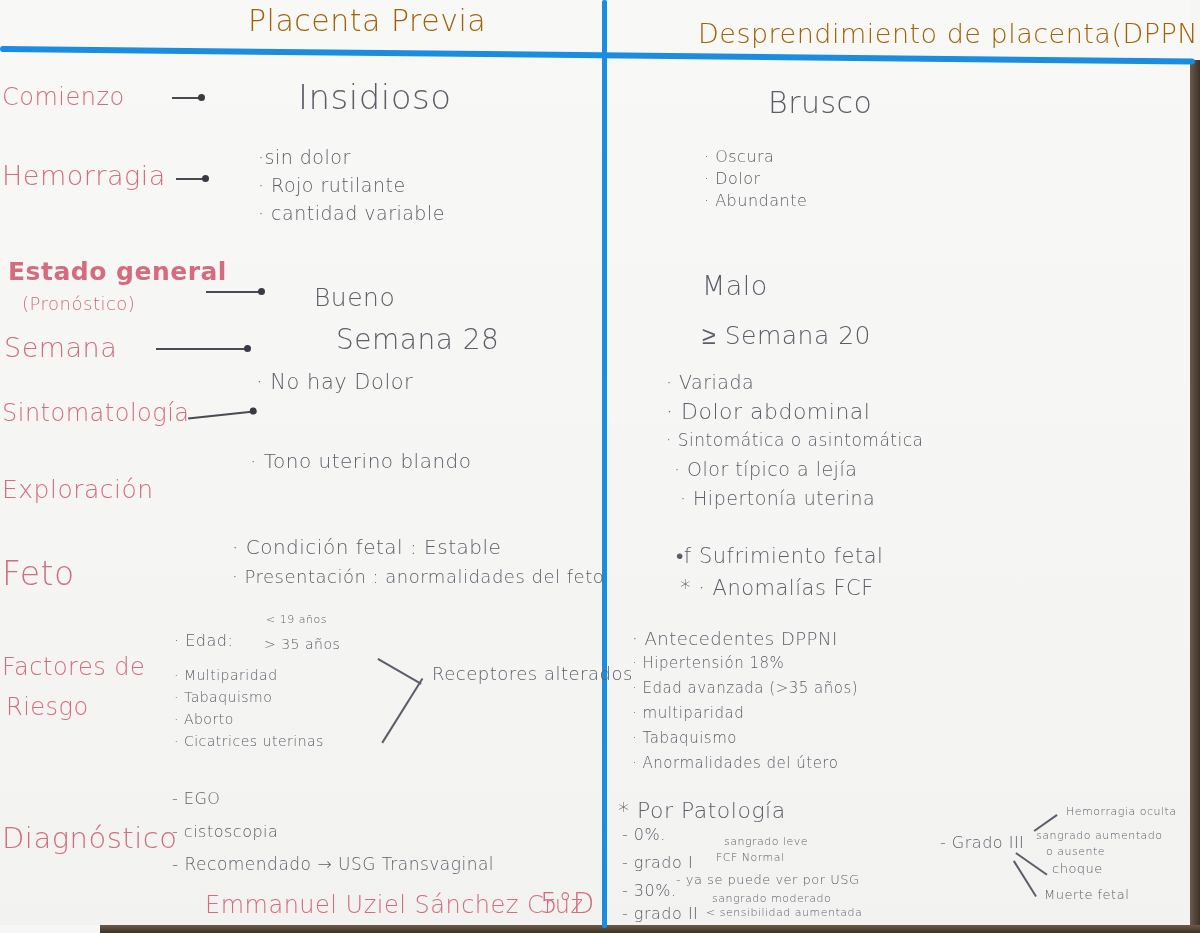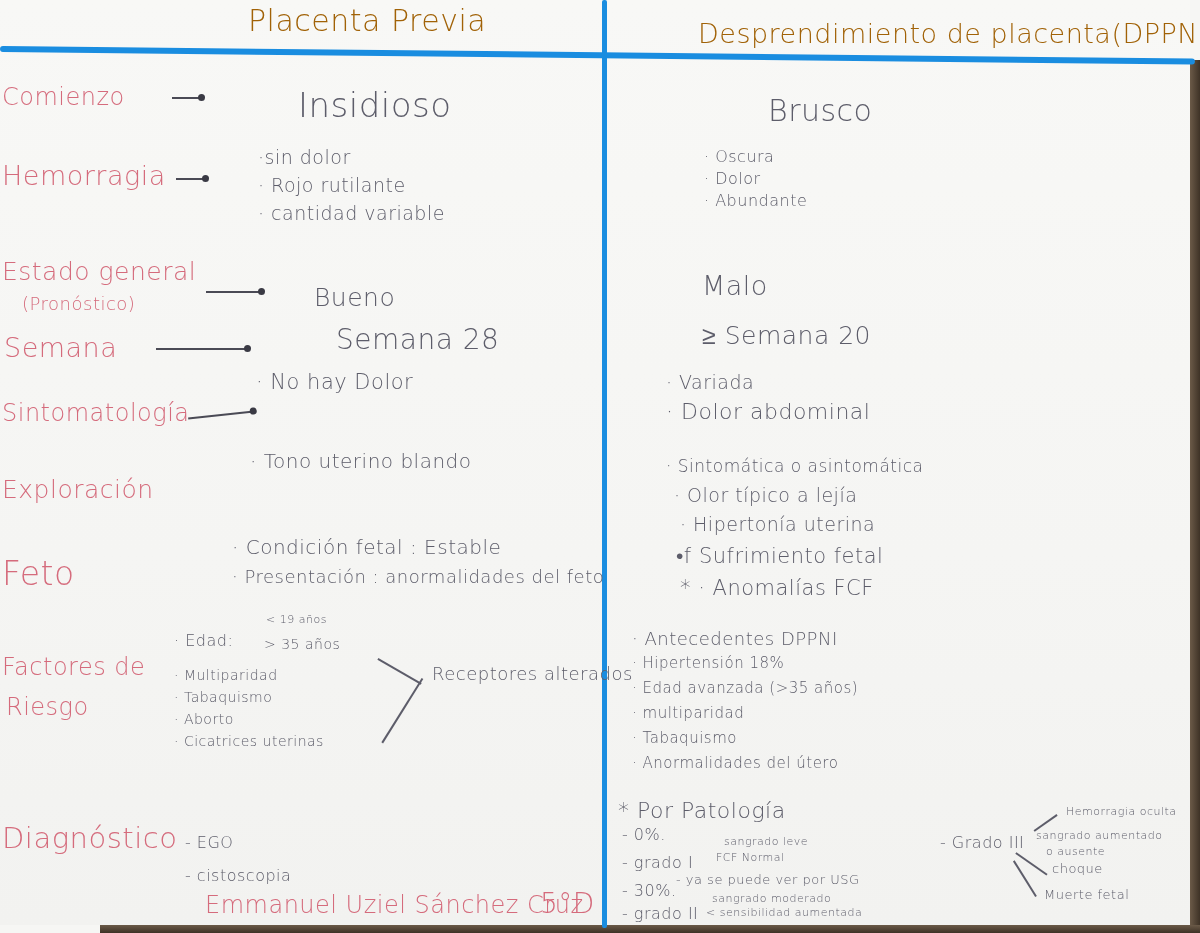--- a/index.html
+++ b/index.html
@@ -29,21 +29,21 @@
     position: absolute; left: 0; top: 46px; width: 1195px; height: 6px;
     background: #1a8de0; transform: rotate(0.6deg); transform-origin: left center;
     border-radius: 3px;
   }
   .t { position: absolute; white-space: nowrap; line-height: 1.15; }
   .hand { font-family: "DejaVu Sans", sans-serif; font-weight: 300; letter-spacing: 0.5px; }
   .red { color: #d56b7c; }
   .gray { color: #5d5d6a; }
   .title { font-size: 30px; color: #a16207; }
   .label { font-size: 24px; }
-  .big { font-size: 30px; margin-top: 8px; }
+  .big { font-size: 30px; }
   .mid { font-size: 22px; }
   .sm  { font-size: 17px; }
   .xs  { font-size: 13px; }
   .xxs { font-size: 11px; }
   .arrow {
     position: absolute; height: 2px; background: #4a4a55;
   }
   .arrow::after {
     content: ""; position: absolute; right: -3px; top: -3px; width: 7px; height: 7px;
     background: #3a3a44; border-radius: 50%;
@@ -76,40 +76,40 @@
   <li>·sin dolor</li>
   <li>· Rojo rutilante</li>
   <li>· cantidad variable</li>
 </ul>
 <ul class="list t hand gray sm" style="left:704px; top:146px; font-size:16px; line-height:22px;">
   <li>· Oscura</li>
   <li>· Dolor</li>
   <li>· Abundante</li>
 </ul>
 
-<div class="t hand red label" style="left:2px; top:258px; font-size:25px;">Estado general</div>
+<div class="t hand red label" style="left:8px; top:258px; font-size:25px;font-weight:bold;">Estado general</div>
 <div class="t hand red sm" style="left:22px; top:294px; font-size:18px;">(Pronóstico)</div>
 <div class="arrow" style="left:206px; top:291px; width:56px;"></div>
 <div class="t hand gray mid" style="left:314px; top:284px; font-size:25px;">Bueno</div>
 <div class="t hand gray mid" style="left:702px; top:270px; font-size:27px;">Malo</div>
 
 <div class="t hand red label" style="left:4px; top:332px; font-size:27px;">Semana</div>
 <div class="arrow" style="left:156px; top:348px; width:92px;"></div>
 <div class="t hand gray mid" style="left:290px; top:324px; font-size:28px;margin-left:46px;">Semana 28</div>
 <div class="t hand gray mid" style="left:702px; top:322px; font-size:25px;">≥ Semana 20</div>
 
 <div class="t hand red label" style="left:2px; top:400px; font-size:24px;">Sintomatología</div>
 <div class="arrow" style="left:188px; top:414px; width:66px; transform:rotate(-6deg);"></div>
 <ul class="list t hand gray mid" style="left:256px; top:370px; font-size:21px;">
   <li>· No hay Dolor</li>
 </ul>
 <ul class="list t hand gray sm" style="left:666px; top:368px; font-size:19px; line-height:29px;">
   <li>· Variada</li>
   <li style="font-size:22px;">· Dolor abdominal</li>
-  <li style="font-size:17px;margin-top:26px;">· Sintomática o asintomática</li>
+  <li style="font-size:17px;">· Sintomática o asintomática</li>
   <li style="padding-left:8px;">· Olor típico a lejía</li>
   <li style="padding-left:14px;">· Hipertonía uterina</li>
 </ul>
 
 <div class="t hand red label" style="left:2px; top:476px; font-size:25px;">Exploración</div>
 <ul class="list t hand gray mid" style="left:250px; top:450px; font-size:20px;">
   <li>· Tono uterino blando</li>
 </ul>
 
 <div class="t hand red" style="left:2px; top:555px; font-size:33px;">Feto</div>
@@ -141,23 +141,24 @@
 <ul class="list t hand gray sm" style="left:632px; top:626px; font-size:15px; line-height:25px;">
   <li style="font-size:18px;">· Antecedentes DPPNI</li>
   <li>· Hipertensión 18%</li>
   <li>· Edad avanzada (&gt;35 años)</li>
   <li>· multiparidad</li>
   <li>· Tabaquismo</li>
   <li>· Anormalidades del útero</li>
 </ul>
 
 <div class="t hand red" style="left:2px; top:822px; font-size:29px;">Diagnóstico</div>
-<ul class="list t hand gray sm" style="left:185px; top:782px; font-size:16px; line-height:33px;margin-top:44px;">
+<ul class="list t hand gray sm" style="left:172px; top:782px; font-size:16px; line-height:33px;">
   <li>- EGO</li>
   <li>- cistoscopia</li>
+  <li style="font-size:17px;">- Recomendado → USG Transvaginal</li>
 </ul>
 
 <div class="t hand gray mid" style="left:618px; top:798px; font-size:22px;">* Por Patología</div>
 <div class="t hand gray sm" style="left:622px; top:826px; font-size:16px;">- 0%.</div>
 <div class="t hand gray sm" style="left:622px; top:854px; font-size:16px;">- grado I</div>
 <div class="t hand gray xxs" style="left:724px; top:836px;">sangrado leve</div>
 <div class="t hand gray xxs" style="left:716px; top:852px;">FCF Normal</div>
 <div class="t hand gray sm" style="left:622px; top:882px; font-size:16px;">- 30%.</div>
 <div class="t hand gray xs" style="left:676px; top:873px;">- ya se puede ver  por USG</div>
 <div class="t hand gray sm" style="left:622px; top:905px; font-size:16px;">- grado II</div>

